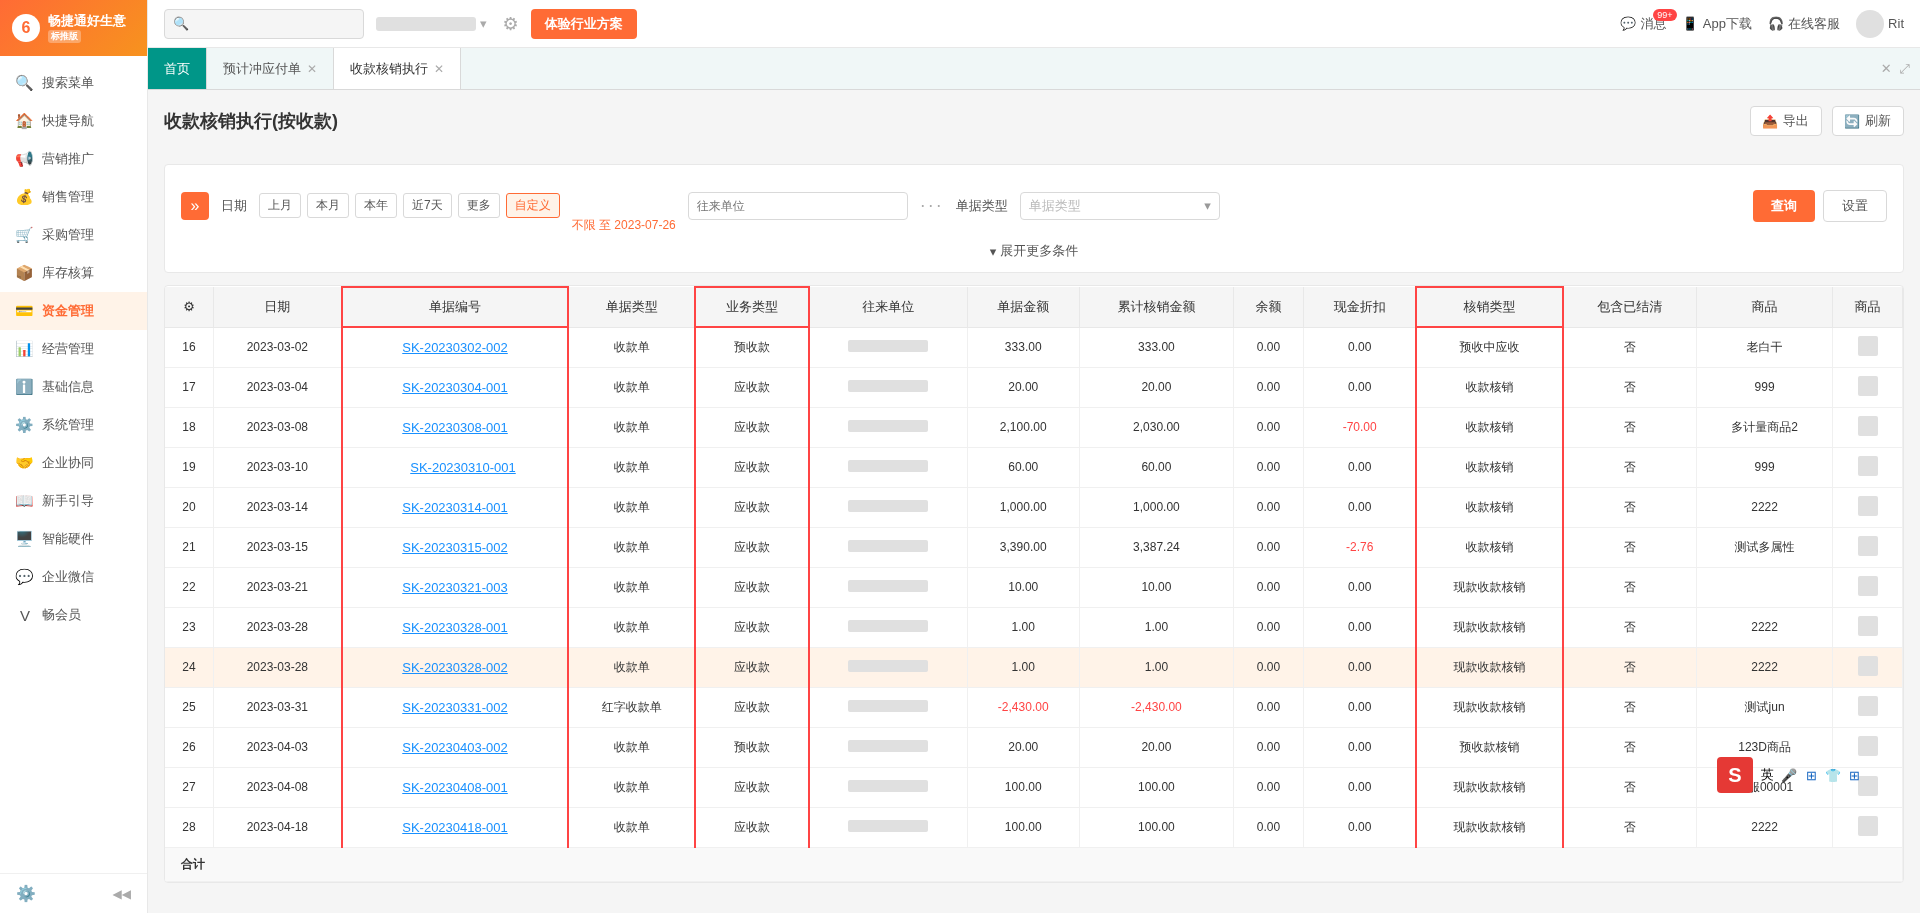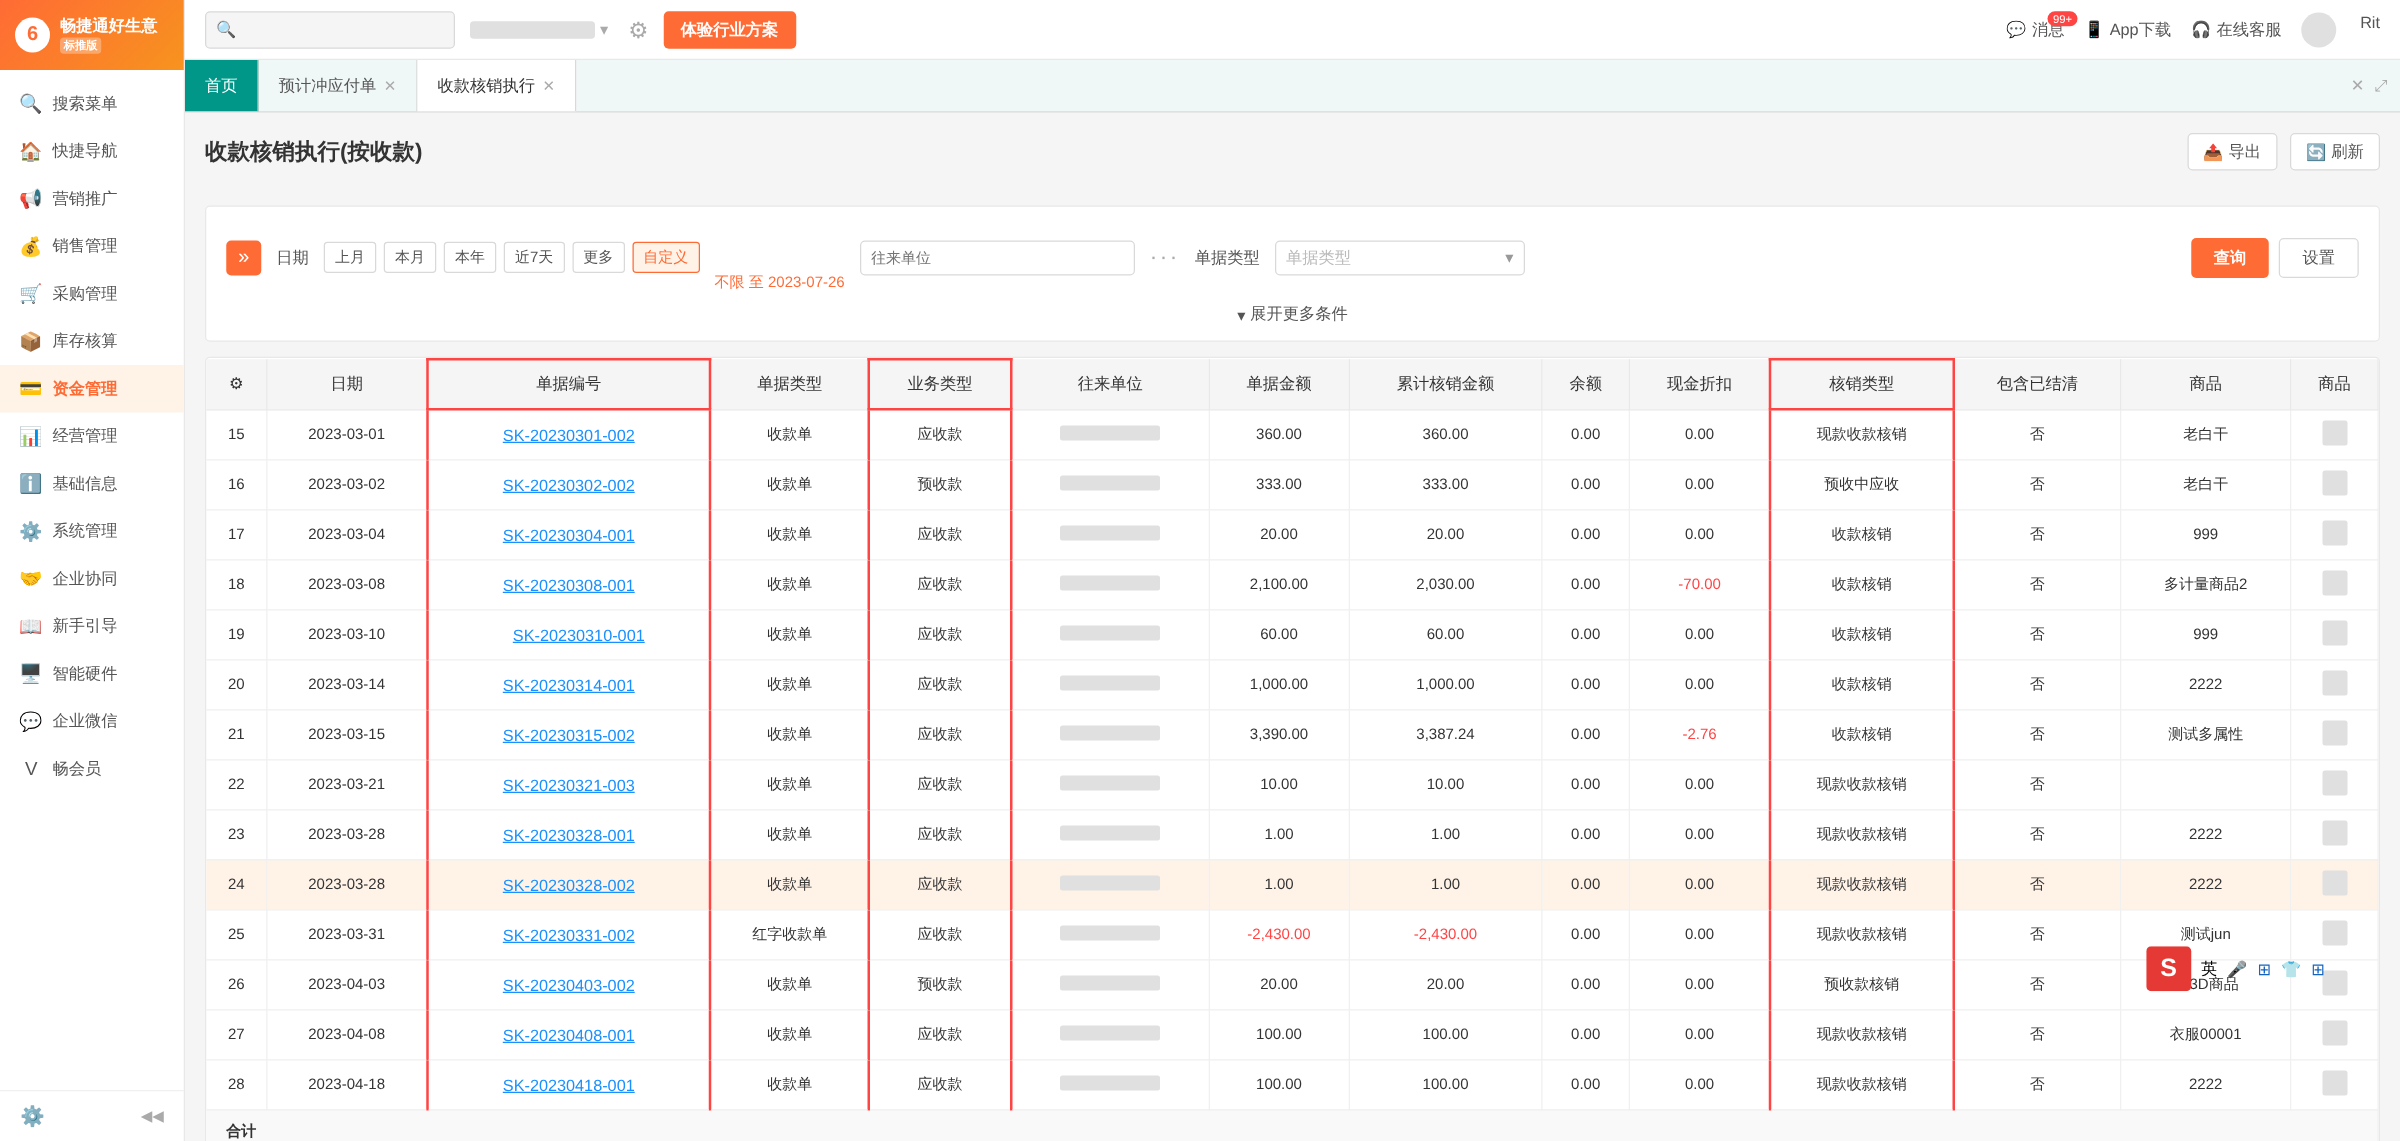--- a/index.html
+++ b/index.html
@@ -419,21 +419,21 @@
         <span class="topbar-msg-badge">99+</span>
       </div>
       <div class="topbar-app">
         <span>📱</span>
         <span>App下载</span>
       </div>
       <div class="topbar-service">
         <span>🎧</span>
         <span>在线客服</span>
       </div>
-      <div style="display:flex;gap:19px;cursor:pointer;">
+      <div style="display:flex;align-items:center;gap:4px;cursor:pointer;">
         <div class="topbar-avatar"></div>
         <span style="color:#555;font-size:13px;">Rit</span>
       </div>
     </div>
   </div>
 
   <div class="tabbar">
     <div class="tab tab-home">
       <span>首页</span>
     </div>
@@ -516,36 +516,20 @@
             <th>累计核销金额</th>
             <th>余额</th>
             <th>现金折扣</th>
             <th style="border:2px solid #ff4444;margin-top:32px;">核销类型</th>
             <th>包含已结清</th>
             <th>商品</th>
             <th>商品</th>
           </tr>
         </thead>
         <tbody id="table-body">
-        <tr>
-      <td>15</td>
-      <td>2023-03-01</td>
-      <td style="border-left:2px solid #ff4444;border-right:2px solid #ff4444;"><span class="link">SK-20230301-002</span></td>
-      <td>收款单</td>
-      <td style="border-left:2px solid #ff4444;border-right:2px solid #ff4444;">应收款</td>
-      <td><span style="background:#e0e0e0;display:inline-block;width:80px;height:12px;border-radius:2px;"></span></td>
-      <td class="">360.00</td>
-      <td class="">360.00</td>
-      <td>0.00</td>
-      <td class="">0.00</td>
-      <td style="border-left:2px solid #ff4444;border-right:2px solid #ff4444;">现款收款核销</td>
-      <td>否</td>
-      <td>老白干</td>
-      <td><span style="background:#e0e0e0;display:inline-block;width:20px;height:20px;border-radius:2px;"></span></td>
-    </tr>
             <tr>
       <td>16</td>
       <td>2023-03-02</td>
       <td style="border-left:2px solid #ff4444;border-right:2px solid #ff4444;"><span class="link">SK-20230302-002</span></td>
       <td>收款单</td>
       <td style="border-left:2px solid #ff4444;border-right:2px solid #ff4444;">预收款</td>
       <td><span style="background:#e0e0e0;display:inline-block;width:80px;height:12px;border-radius:2px;"></span></td>
       <td class="">333.00</td>
       <td class="">333.00</td>
       <td>0.00</td>

